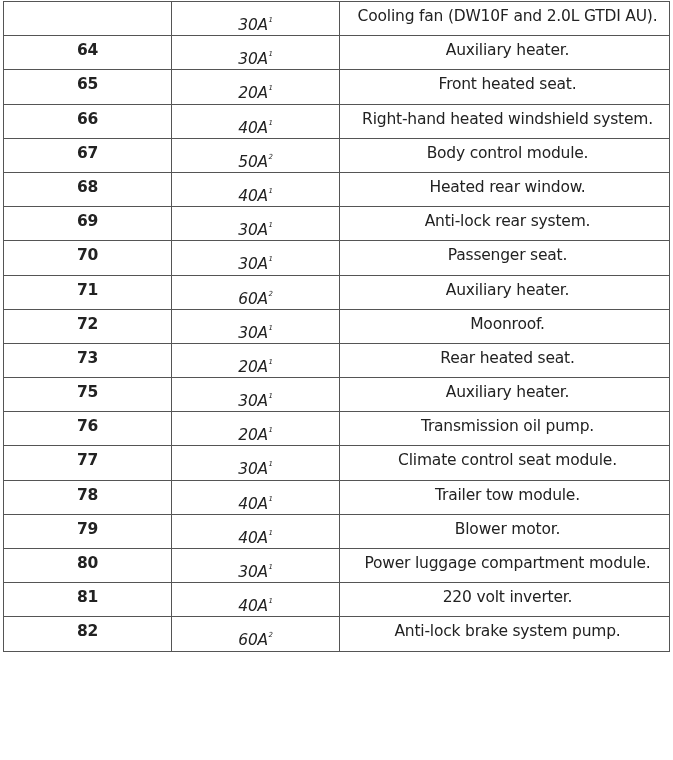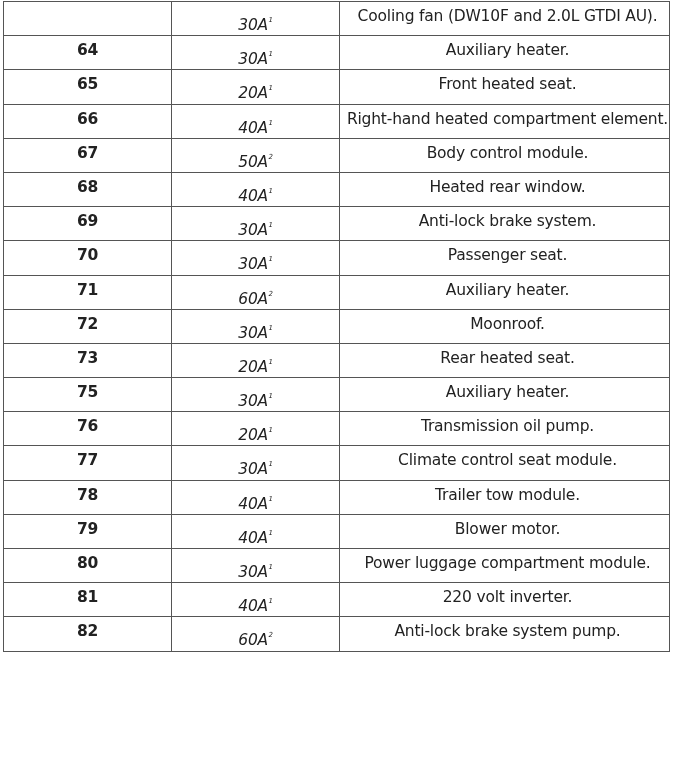--- a/index.html
+++ b/index.html
@@ -82,36 +82,36 @@
       <td class="desc-cell">Auxiliary heater.</td>
     </tr>
     <tr>
       <td class="num-cell">65</td>
       <td class="amp-cell"><span>20A</span><span class="sup">1</span></td>
       <td class="desc-cell">Front heated seat.</td>
     </tr>
     <tr>
       <td class="num-cell">66</td>
       <td class="amp-cell"><span>40A</span><span class="sup">1</span></td>
-      <td class="desc-cell">Right-hand heated compartment element.</td>
+      <td class="desc-cell">Right-hand heated windshield system.</td>
     </tr>
     <tr>
       <td class="num-cell">67</td>
       <td class="amp-cell"><span>50A</span><span class="sup">2</span></td>
       <td class="desc-cell">Body control module.</td>
     </tr>
     <tr>
       <td class="num-cell">68</td>
       <td class="amp-cell"><span>40A</span><span class="sup">1</span></td>
       <td class="desc-cell">Heated rear window.</td>
     </tr>
     <tr>
       <td class="num-cell">69</td>
       <td class="amp-cell"><span>30A</span><span class="sup">1</span></td>
-      <td class="desc-cell">Anti-lock brake system.</td>
+      <td class="desc-cell">Anti-lock rear system.</td>
     </tr>
     <tr>
       <td class="num-cell">70</td>
       <td class="amp-cell"><span>30A</span><span class="sup">1</span></td>
       <td class="desc-cell">Passenger seat.</td>
     </tr>
     <tr>
       <td class="num-cell">71</td>
       <td class="amp-cell"><span>60A</span><span class="sup">2</span></td>
       <td class="desc-cell">Auxiliary heater.</td>

